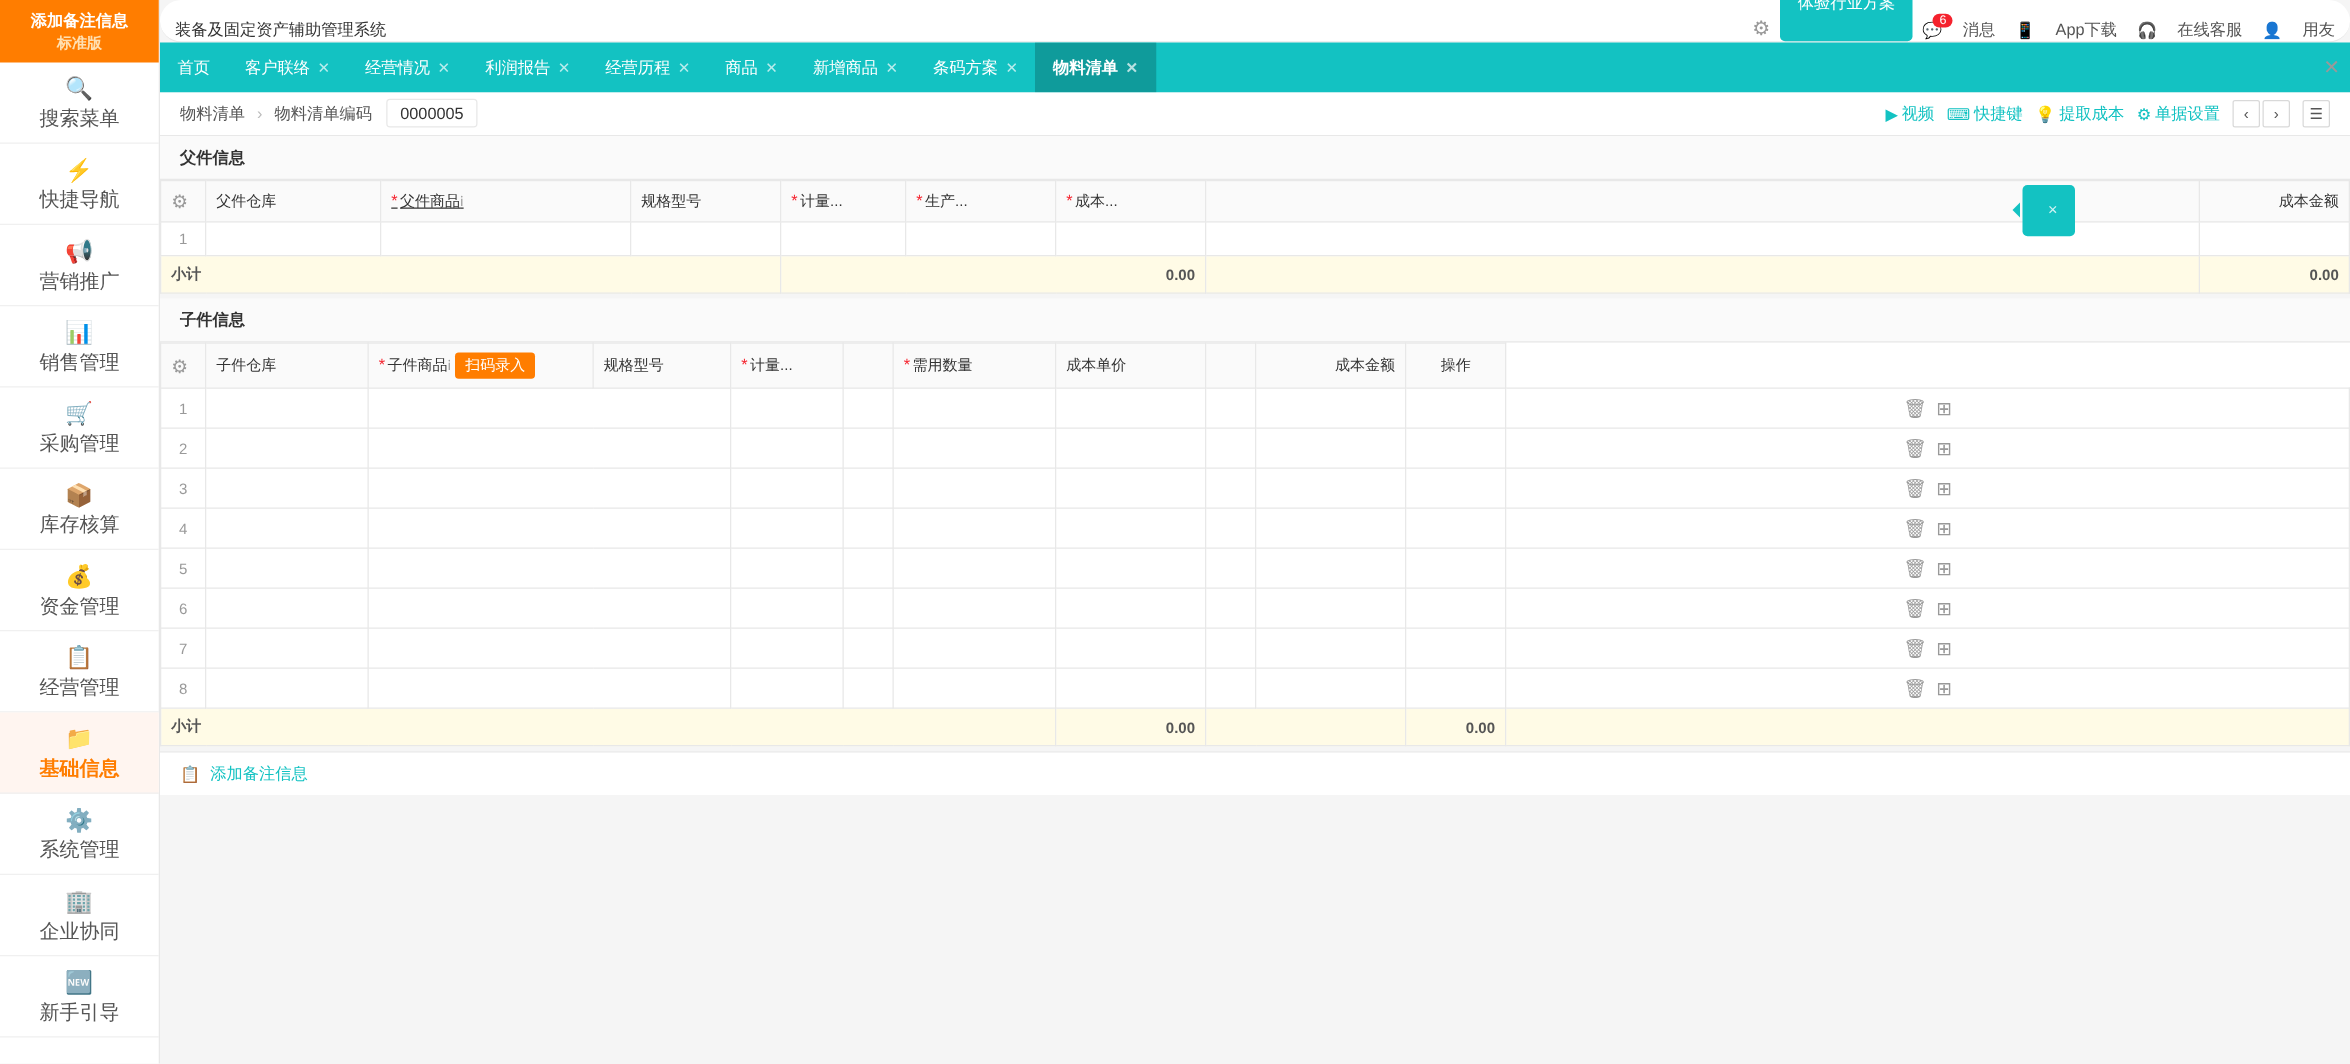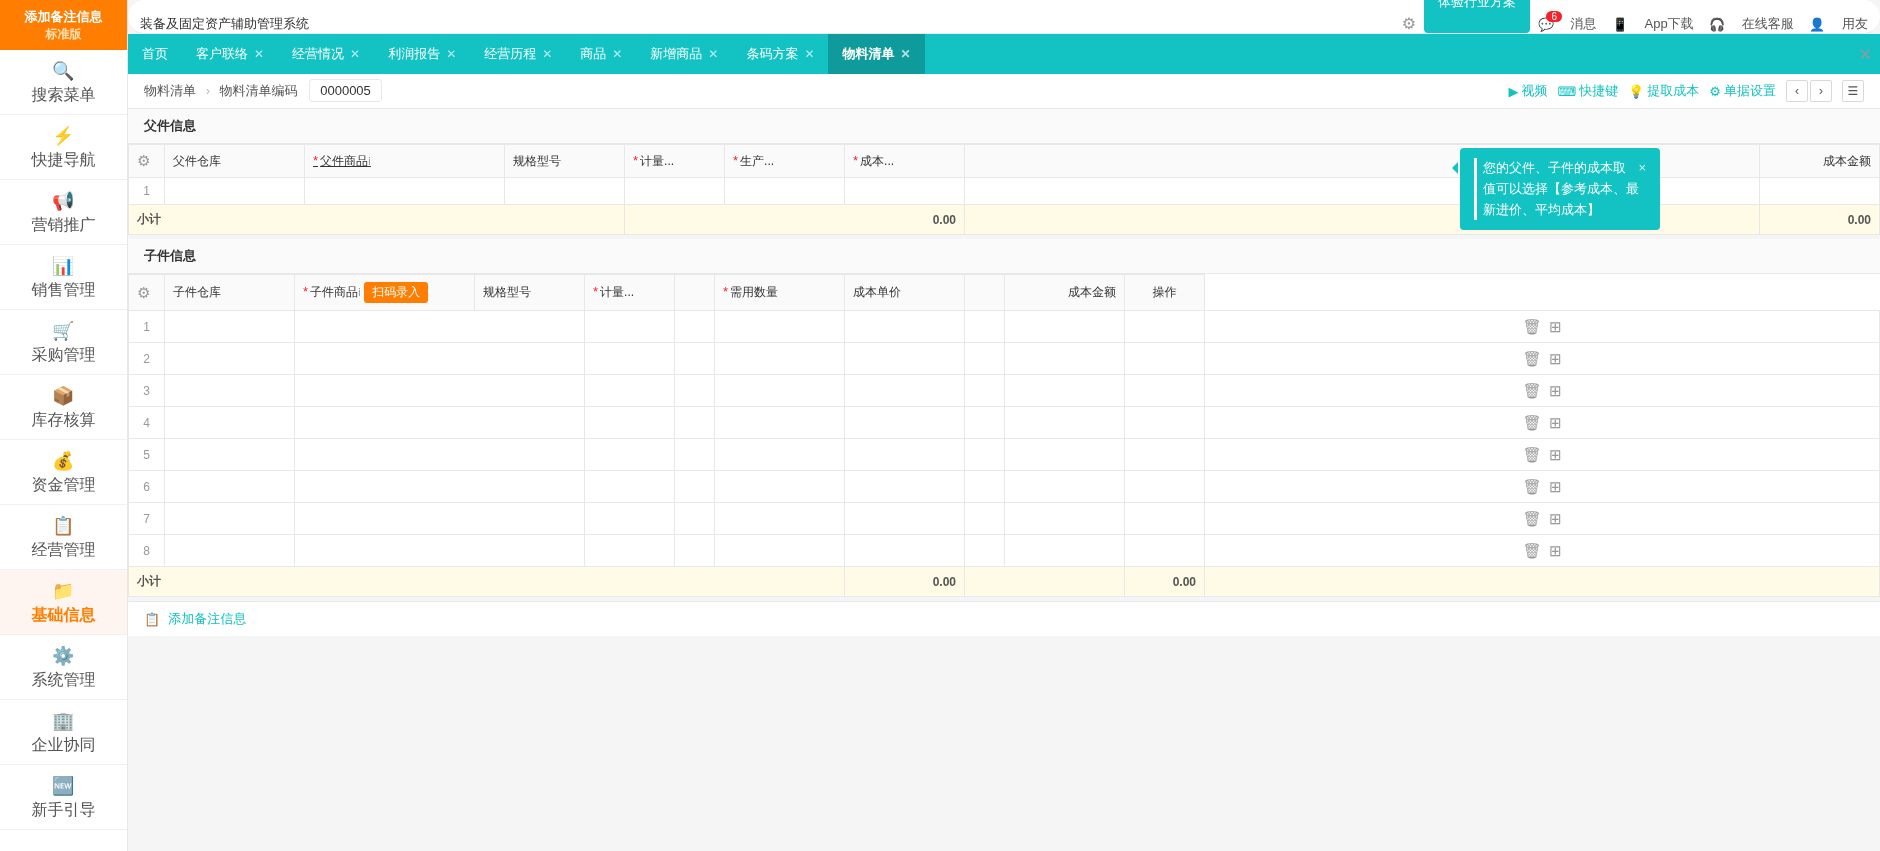--- a/index.html
+++ b/index.html
@@ -474,21 +474,20 @@
         <button class="nav-arrow-btn">›</button>
       </div>
       <button class="nav-arrow-btn">☰</button>
     </div>
   </div>
 
   <div class="content">
 
     <div class="tooltip-box">
       <span class="tooltip-close">×</span>
-      <div class="tooltip-accent">您的父件、子件的成本取值可以选择【参考成本、最新进价、平均成本】</div>
     </div>
 
     <div class="section">
       <div class="section-title">父件信息</div>
       <table class="data-table">
         <thead>
           <tr>
             <th style="width:36px;"><span class="gear-icon">⚙</span></th>
             <th style="width:140px;">父件仓库</th>
             <th style="width:200px;text-decoration:underline;"><span class="required">*</span>父件商品<span style="color:#999;font-size:11px;">ℹ</span></th>

